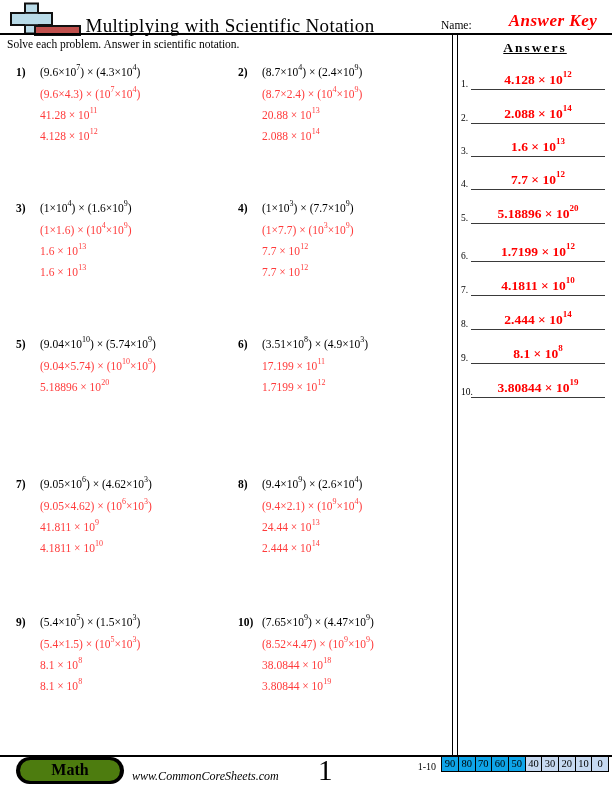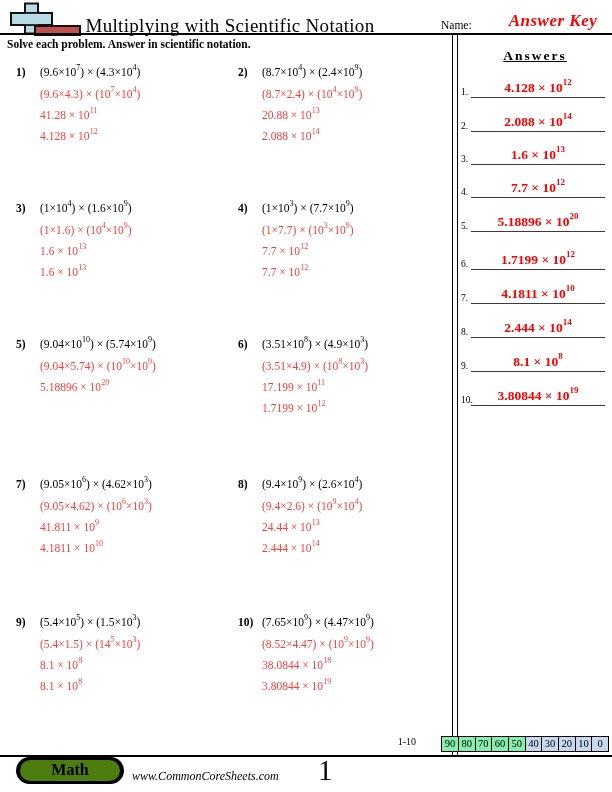--- a/index.html
+++ b/index.html
@@ -10,55 +10,55 @@
     font-family:"Liberation Serif", serif; color:#000;
   }
   
   .logo { position:absolute; left:8px; top:2px; width:74px; height:34px; }
   .title { position:absolute; left:80px; top:15px; width:300px; text-align:center;
            font-size:19px; letter-spacing:.3px; }
   .name-label { position:absolute; left:417px; top:19px; font-size:11.5px;margin-left:24px; }
   .answer-key { position:absolute; left:482px; top:11px; width:142px; text-align:center;
                 font-size:17px; font-weight:bold; color:var(--answer-red,#f00); letter-spacing:.5px;font-style:italic; }
   .top-rule { position:absolute; left:0; top:33px; width:612px; height:2px; background:#000; }
-  .instruction { position:absolute; left:7px; top:38px; font-size:11.5px; font-weight:bold; }
+  .instruction { position:absolute; left:7px; top:38px; font-size:11.5px; font-weight:normal; }
   
   .divider { position:absolute; left:452px; top:34px; width:6px; height:721px;
              border-left:1.6px solid #000; border-right:1.6px solid #000; }
   
   .problems-grid { position:absolute; left:0; top:0; width:452px; height:755px; }
   .problem { position:absolute; display:flex; font-size:11.5px; line-height:21px; }
   .pnum { font-weight:bold; width:24px; flex:none; }
   .plines .given { color:#000; margin-bottom:1px; }
   .plines .work { color:var(--work-red,#ff3b3b); }
   sup { font-size:8px; line-height:0; position:relative; top:-1px; }
   
-  .answers-panel { position:absolute; left:458px; top:8px; width:154px; height:610px; }
+  .answers-panel { position:absolute; left:458px; top:0; width:154px; height:610px; }
   .answers-heading { position:absolute; left:0; top:40px; width:154px; text-align:center;
                      font-size:13.5px; font-weight:bold; letter-spacing:2px;
                      text-decoration:underline; }
   .ans-row { position:absolute; left:0; width:154px; height:30px; }
   .ans-num { position:absolute; left:3px; bottom:1px; font-size:9.5px; }
   .ans-line { position:absolute; left:13px; right:7px; bottom:0; border-bottom:1.4px solid #3a3a3a; }
   .ans-val { position:absolute; left:13px; right:7px; bottom:2px; text-align:center;
              font-size:13.5px; font-weight:bold; color:var(--answer-red,#f00); }
   .ans-val sup { font-size:9px; top:-2px; }
   
   .bottom-rule { position:absolute; left:0; top:755px; width:612px; height:1.6px; background:#000; }
   .math-badge { position:absolute; left:16px; top:757px; width:108px; height:27px;
                 background:#000; border-radius:14px; }
   .math-badge-inner { position:absolute; left:4px; top:3px; right:4px; bottom:3px;
                       background:#4d7c0f; border-radius:11px; text-align:center;
                       font-size:16px; font-weight:bold; line-height:20px; }
   .website { position:absolute; left:132px; top:769px; font-size:12px;font-style:italic; }
   .page-num { position:absolute; left:318px; top:754px; font-size:29px; }
-  .score-row { position:absolute; right:3px; top:736px; display:flex; align-items:flex-start;gap:20px; }
+  .score-row { position:absolute; right:3px; top:756px; display:flex; align-items:flex-end; }
   .score-label { font-size:10px; margin-right:6px; }
   .score-cell { width:17.7px; height:16px; border:1px solid #000; margin-left:-1px;
-                font-size:10.5px; text-align:center; line-height:14px; background:#86efac; }
+                font-size:10.5px; text-align:center; line-height:14px; background:#0ea5e9; }
   .score-cell.shaded { background:var(--score-shaded,#c6d9f1); }
 </style>
 </head>
 <body>
 
 <div class="page">
 
   <svg class="logo" viewBox="0 0 74 34">
     <rect x="17" y="1.5" width="13" height="30" fill="var(--icon-blue,#b9dbe8)" stroke="#111" stroke-width="2"></rect>
     <rect x="3" y="11" width="41" height="12" fill="var(--icon-blue,#b9dbe8)" stroke="#111" stroke-width="2"></rect>
@@ -115,48 +115,47 @@
         <div class="plines">
           <div class="given"><span>(9.04×10</span><sup>10</sup><span>) × (5.74×10</span><sup>9</sup><span>)</span></div>
           <div class="work"><span>(9.04×5.74) × (10</span><sup>10</sup><span>×10</span><sup>9</sup><span>)</span></div>
           <div class="work"><span>5.18896 × 10</span><sup>20</sup></div>
         </div>
       </div>
       <div class="problem" style="left: 238px; top: 334px;">
         <span class="pnum">6)</span>
         <div class="plines">
           <div class="given"><span>(3.51×10</span><sup>8</sup><span>) × (4.9×10</span><sup>3</sup><span>)</span></div>
-          <div class="work"><span>(3.51×4.9) × (10</span><sup>8</sup><span>×10</span><sup>3</sup><span>)</span></div>
           <div class="work"><span>17.199 × 10</span><sup>11</sup></div>
           <div class="work"><span>1.7199 × 10</span><sup>12</sup></div>
         </div>
       </div>
       <div class="problem" style="left: 16px; top: 474px;">
         <span class="pnum">7)</span>
         <div class="plines">
           <div class="given"><span>(9.05×10</span><sup>6</sup><span>) × (4.62×10</span><sup>3</sup><span>)</span></div>
           <div class="work"><span>(9.05×4.62) × (10</span><sup>6</sup><span>×10</span><sup>3</sup><span>)</span></div>
           <div class="work"><span>41.811 × 10</span><sup>9</sup></div>
           <div class="work"><span>4.1811 × 10</span><sup>10</sup></div>
         </div>
       </div>
       <div class="problem" style="left: 238px; top: 474px;">
         <span class="pnum">8)</span>
         <div class="plines">
           <div class="given"><span>(9.4×10</span><sup>9</sup><span>) × (2.6×10</span><sup>4</sup><span>)</span></div>
-          <div class="work"><span>(9.4×2.6) × (10</span><sup>9</sup><span>×10</span><sup>4</sup><span>)</span></div>
+          <div class="work"><span>(9.4×2.1) × (10</span><sup>9</sup><span>×10</span><sup>4</sup><span>)</span></div>
           <div class="work"><span>24.44 × 10</span><sup>13</sup></div>
           <div class="work"><span>2.444 × 10</span><sup>14</sup></div>
         </div>
       </div>
       <div class="problem" style="left: 16px; top: 612px;">
         <span class="pnum">9)</span>
         <div class="plines">
           <div class="given"><span>(5.4×10</span><sup>5</sup><span>) × (1.5×10</span><sup>3</sup><span>)</span></div>
-          <div class="work"><span>(5.4×1.5) × (14</span><sup>5</sup><span>×10</span><sup>3</sup><span>)</span></div>
+          <div class="work"><span>(5.4×1.5) × (10</span><sup>5</sup><span>×10</span><sup>3</sup><span>)</span></div>
           <div class="work"><span>8.1 × 10</span><sup>8</sup></div>
           <div class="work"><span>8.1 × 10</span><sup>8</sup></div>
         </div>
       </div>
       <div class="problem" style="left: 238px; top: 612px;">
         <span class="pnum">10)</span>
         <div class="plines">
           <div class="given"><span>(7.65×10</span><sup>9</sup><span>) × (4.47×10</span><sup>9</sup><span>)</span></div>
           <div class="work"><span>(8.52×4.47) × (10</span><sup>9</sup><span>×10</span><sup>9</sup><span>)</span></div>
           <div class="work"><span>38.0844 × 10</span><sup>18</sup></div>

